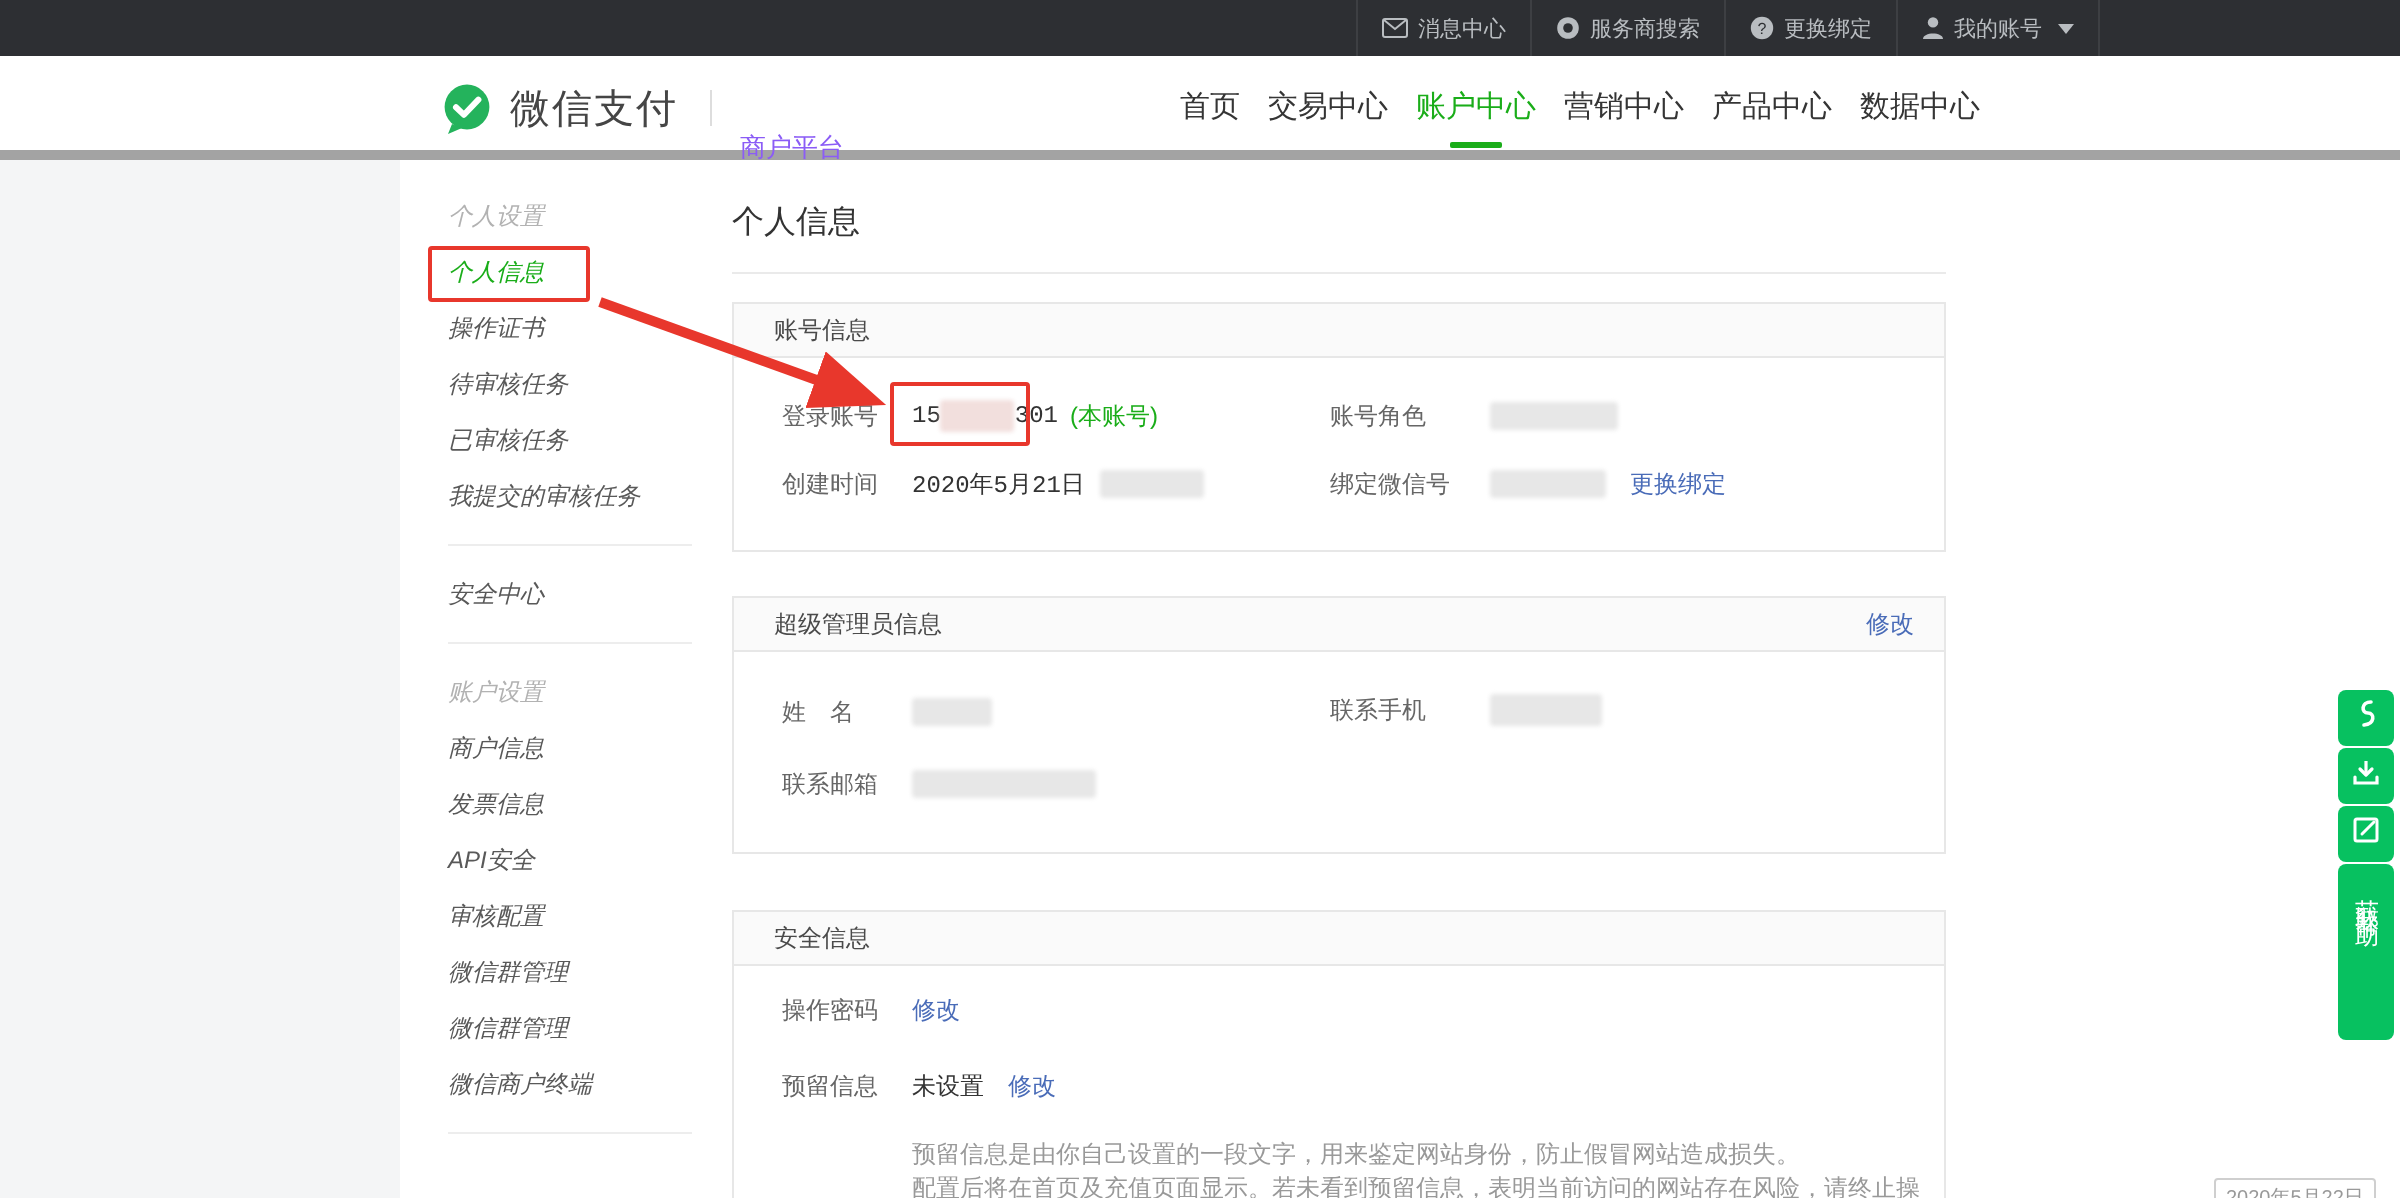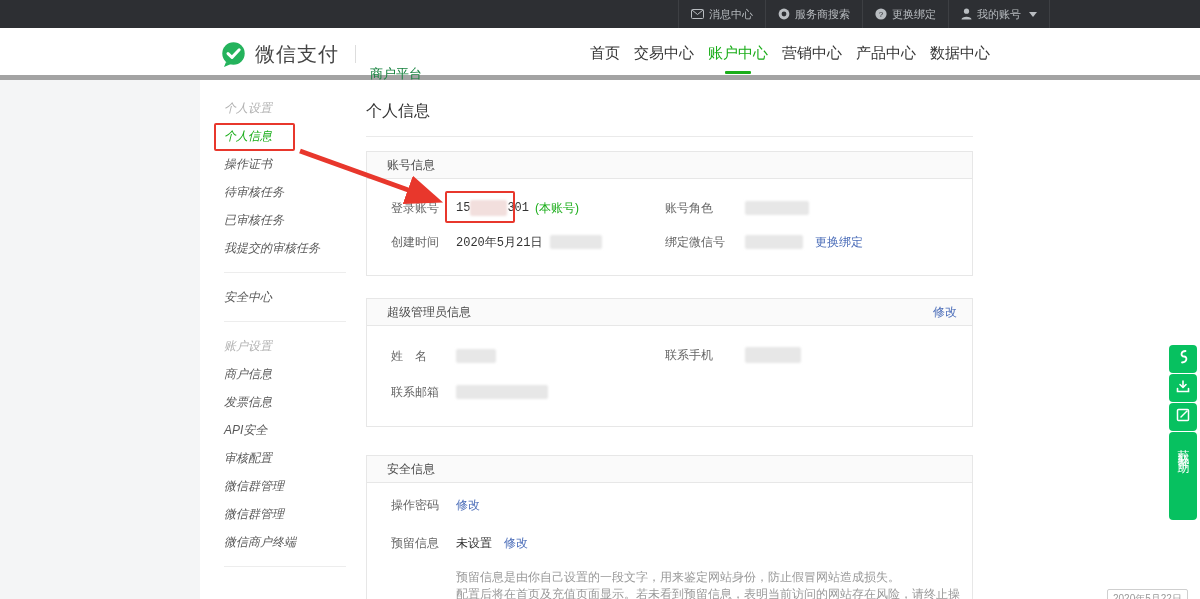--- a/index.html
+++ b/index.html
@@ -31,21 +31,21 @@
   }
   
   .header {
     position:absolute; top:28px; left:0; right:0; height:52px;
     background:#FFFFFF; border-bottom:5px solid #a3a3a3;
   }
   .brand { position:absolute; left:220px; top:0; height:52px; display:flex; align-items:center; }
   .brand-logo { margin-right:8px; display:flex; }
   .brand-name { font-size:20px; color:#454545; letter-spacing:1px; }
   .brand-sep { width:1px; height:18px; background:#DDDDDD; margin:0 14px 0 16px; }
-  .brand-sub { font-size:13px; color:#15803d;margin-top:39px; }
+  .brand-sub { font-size:13px; color:#8b5cf6;margin-top:39px; }
   .nav { position:absolute; left:590px; top:0; height:52px; display:flex; align-items:center; }
   .nav-item { position:relative; font-size:15px; color:#353535; margin-right:14px; padding:0 0 2px 0; cursor:pointer; }
   .nav-item.first { }
   .nav-item.active { color:#1AAD19; }
   .nav-item.active::after {
     content:""; position:absolute; left:50%; transform:translateX(-50%);
     bottom:-9px; width:26px; height:3px; background:#1AAD19; border-radius:1px;
   }
   
   .content-wrap {

